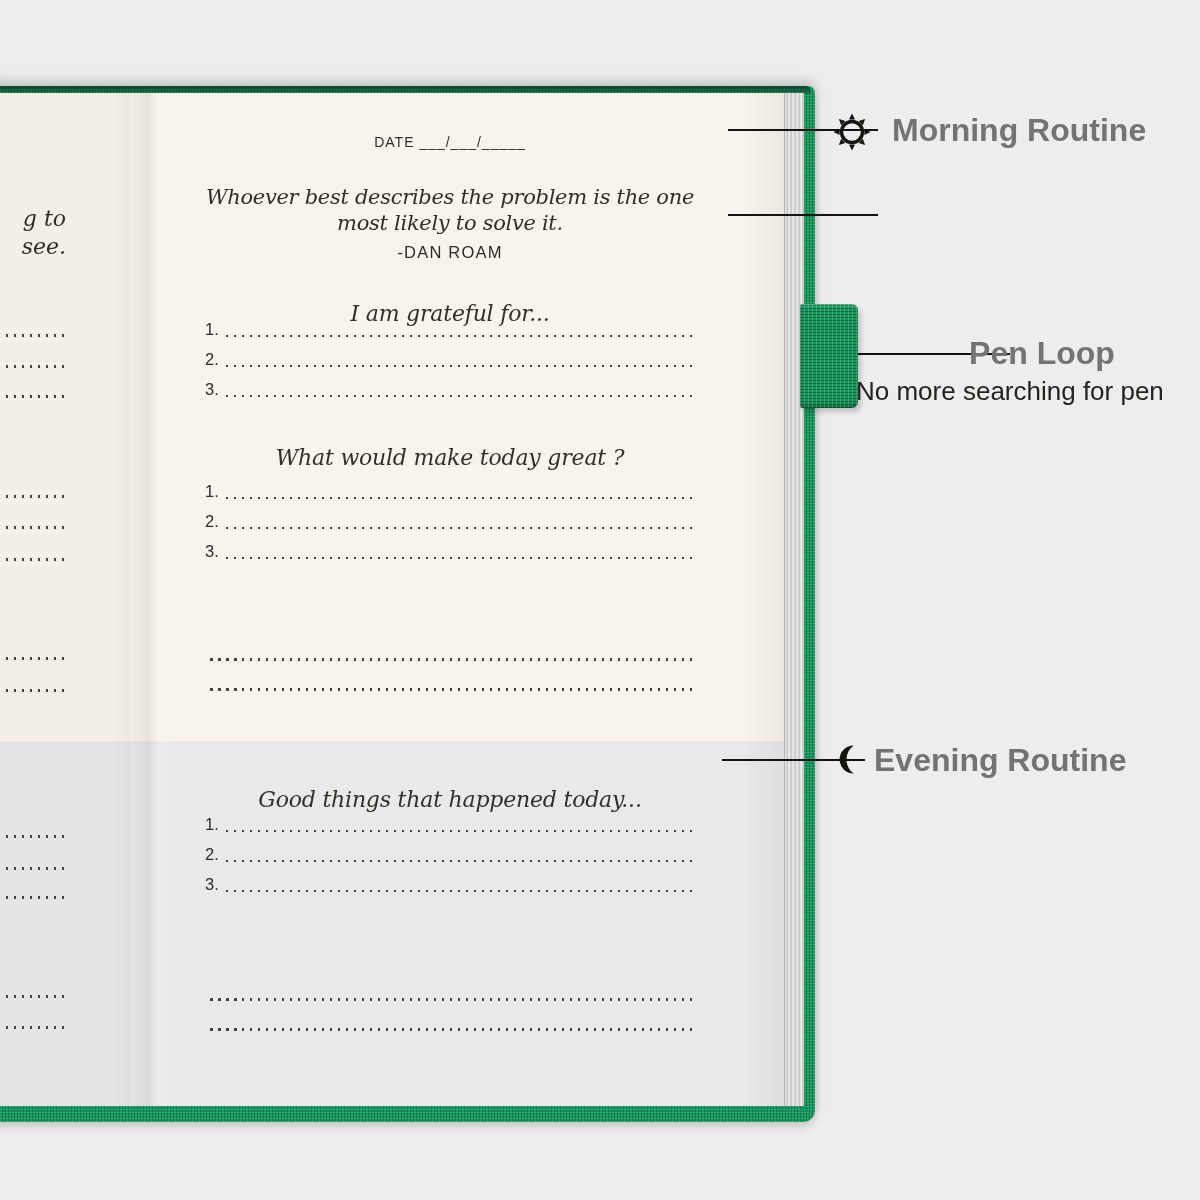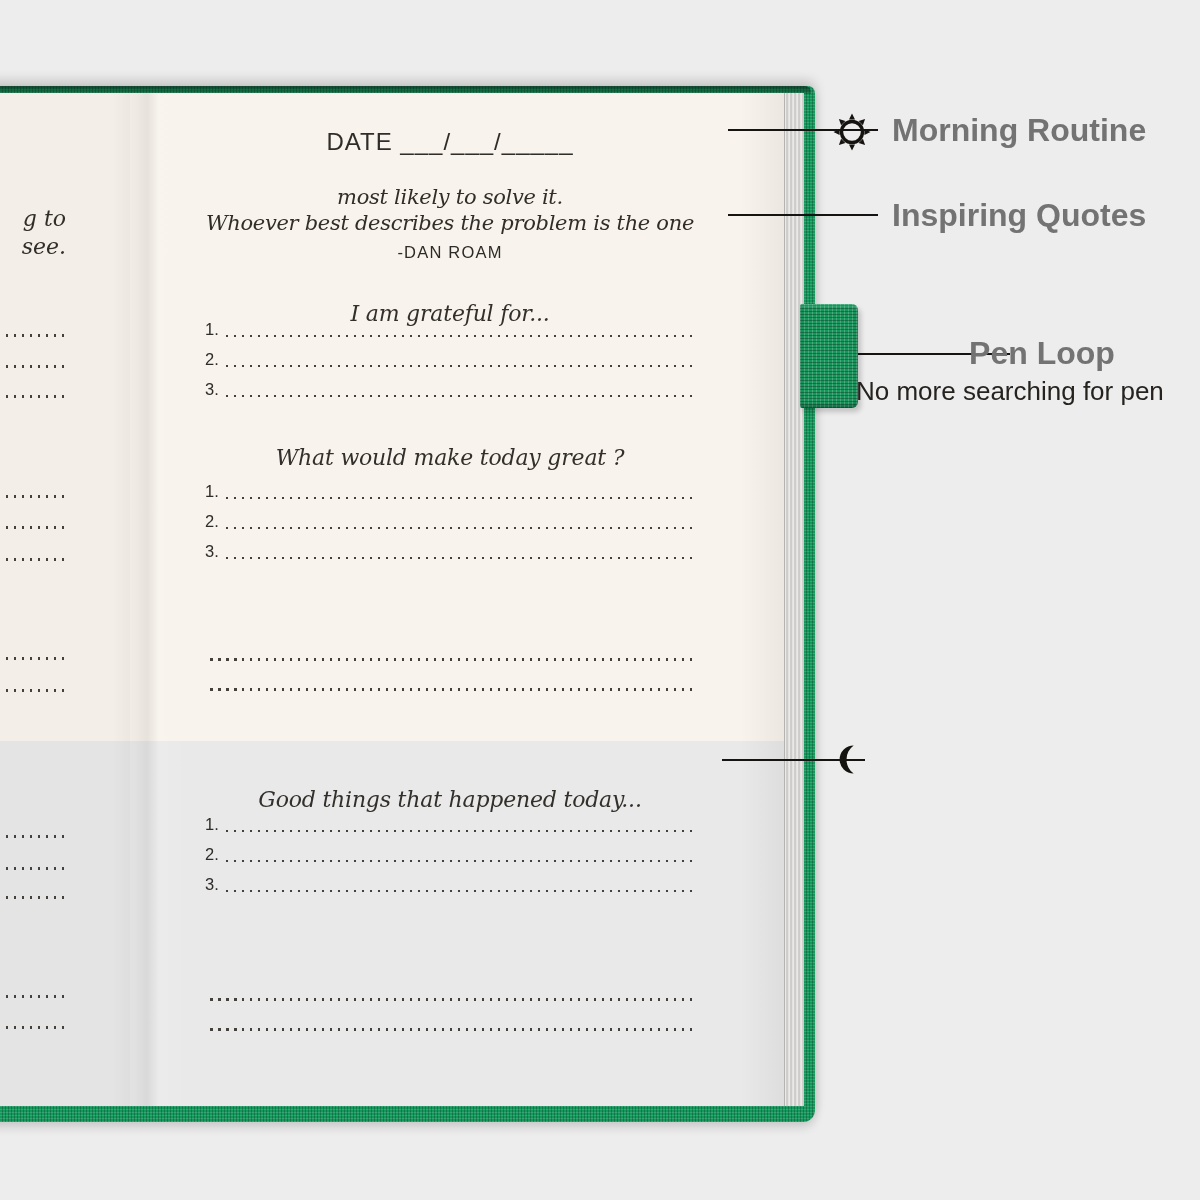--- a/index.html
+++ b/index.html
@@ -61,21 +61,21 @@
       repeating-linear-gradient(0deg, rgba(0,0,0,0.28) 0 1px, transparent 1px 3px),
       repeating-linear-gradient(90deg, rgba(255,255,255,0.20) 0 1px, transparent 1px 4px);
     border-radius:2px 6px 6px 2px;
     box-shadow:inset 0 2px 3px rgba(255,255,255,0.25), inset 0 -3px 4px rgba(0,0,0,0.30), 3px 4px 5px rgba(0,0,0,0.18);
   }
 
   
   .serif-it{font-family:"DejaVu Serif", serif;font-style:italic;}
   .right-page{position:absolute;left:160px;top:0;width:600px;height:100%;}
   .rp-abs{position:absolute;left:55px;width:490px;text-align:center;}
-  .date-row{top:36px;font-size:24px;line-height:26px;letter-spacing:1px;color:#2f2d2a;}
+  .date-row{top:36px;font-size:14px;line-height:26px;letter-spacing:1px;color:#2f2d2a;}
   .quote-block{top:91px;color:#312e29;}
   .quote-line{font-size:21px;line-height:26px;letter-spacing:-0.3px;}
   .quote-attr{font-family:"Liberation Sans",sans-serif;font-style:normal;font-size:16.5px;line-height:26px;letter-spacing:1.2px;margin-top:3px;color:#2d2b27;}
   .heading{font-family:"DejaVu Serif",serif;font-style:italic;font-size:22px;line-height:26px;letter-spacing:-0.2px;color:#33302b;}
   .rule-row{position:absolute;left:55px;width:490px;height:22px;display:flex;align-items:flex-end;}
   .num{font-size:16.5px;line-height:15px;color:#2e2c29;margin-right:7px;}
   .dots{flex:1;height:2.5px;background-image:repeating-linear-gradient(to right,#44413c 0 2.5px,transparent 2.5px 8px);}
   .plain-rule{position:absolute;left:60px;width:484px;height:2.5px;background-image:repeating-linear-gradient(to right,#44413c 0 2.5px,transparent 2.5px 8px);}
   .sun{position:absolute;left:682px;top:19px;width:40px;height:40px;}
   .moon{position:absolute;left:684px;top:650px;width:30px;height:33px;}
@@ -139,22 +139,22 @@
               <path d="M20 1.5 L17 7.6 L23 7.6 Z" transform="rotate(135 20 20)"></path>
               <path d="M20 1.5 L17 7.6 L23 7.6 Z" transform="rotate(180 20 20)"></path>
               <path d="M20 1.5 L17 7.6 L23 7.6 Z" transform="rotate(225 20 20)"></path>
               <path d="M20 1.5 L17 7.6 L23 7.6 Z" transform="rotate(270 20 20)"></path>
               <path d="M20 1.5 L17 7.6 L23 7.6 Z" transform="rotate(315 20 20)"></path>
             </g>
           </svg>
         </div>
 
         <div class="rp-abs quote-block">
+          <div class="quote-line serif-it">Whoever best describes the problem is the one</div>
           <div class="quote-line serif-it">most likely to solve it.</div>
-          <div class="quote-line serif-it">Whoever best describes the problem is the one</div>
           <div class="quote-attr">-DAN ROAM</div>
         </div>
 
         <div class="rp-abs heading" style="top:208px">I am grateful for...</div>
         <div class="rule-row" style="top:222px">
           <span class="num">1.</span>
           <span class="dots"></span>
         </div>
         <div class="rule-row" style="top:252px">
           <span class="num">2.</span>
@@ -209,22 +209,22 @@
 
     <div class="pen-loop"></div>
   </div>
 
   <div class="annotations">
 
     <div class="leader" style="left:728px;top:129px;width:150px"></div>
     <div class="callout-label" style="left:892px;top:112px">Morning Routine</div>
 
     <div class="leader" style="left:728px;top:214px;width:150px"></div>
-    <div class="callout-label" style="left:892px;top:197px">Inspiring Quotes</div>
 
     <div class="leader" style="left:858px;top:353px;width:152px"></div>
     <div class="callout-label" style="left:942px;top:335px;width:200px;text-align:center">Pen Loop</div>
     <div class="callout-sub" style="left:856px;top:376px;width:286px">No more searching for pen</div>
 
     <div class="leader" style="left:722px;top:759px;width:143px"></div>
+    <div class="callout-label" style="left:874px;top:742px">Evening Routine</div>
   </div>
 
 </div>
 
 </body></html>

